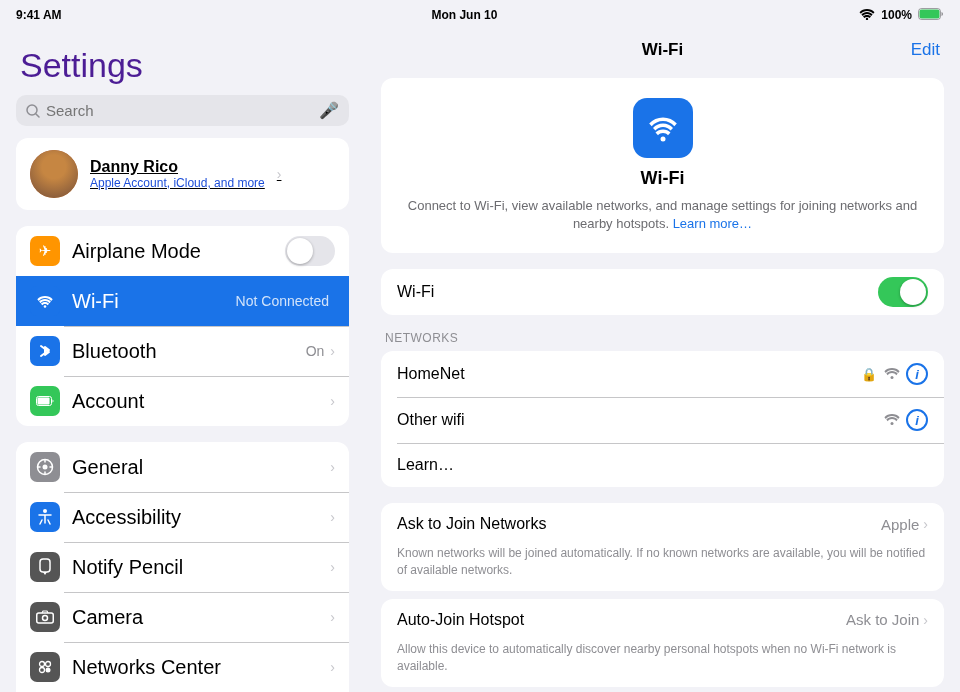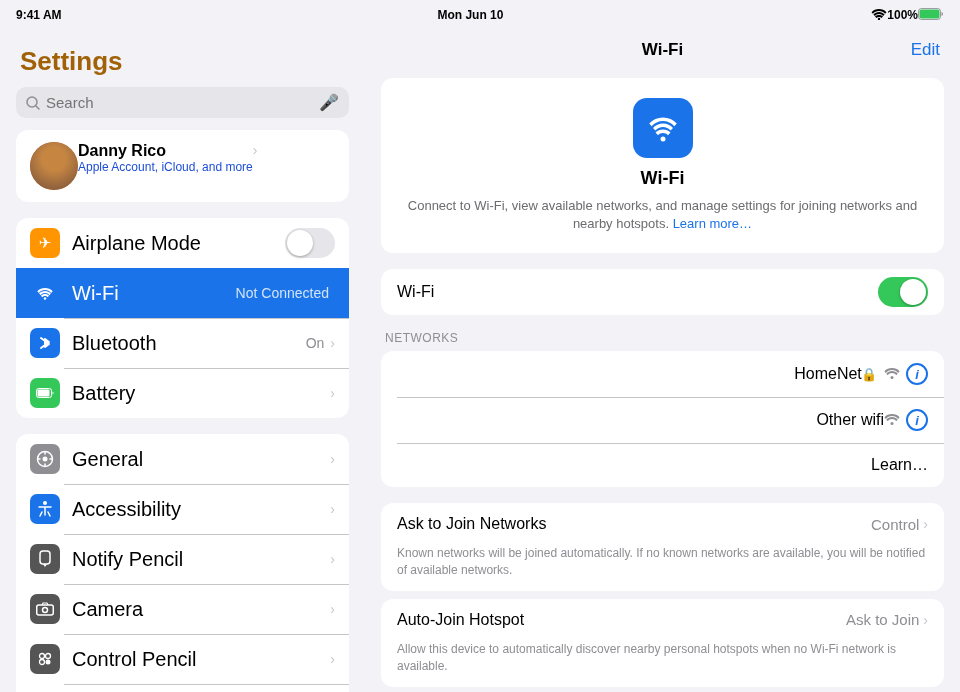--- a/index.html
+++ b/index.html
@@ -24,43 +24,43 @@
       justify-content: space-between;
       padding: 0 16px;
       font-size: 12px;
       font-weight: 600;
       color: #000;
       z-index: 10;
     }
     .status-bar-right {
       display: flex;
       align-items: center;
-      gap: 0;
+      gap: 6px;
     }
 
     
     .main-layout {
       position: absolute;
       top: 30px; left: 0; right: 0; bottom: 0;
       display: flex;
     }
 
     
     .sidebar {
       width: 365px;
       background: #f2f2f7;
       height: 100%;
       overflow-y: auto;
       flex-shrink: 0;
     }
 
     .sidebar-title {
-      font-size: 26px;
-      font-weight: 700;
-      color: #a16207;
+      font-size: 34px;
+      font-weight: 400;
+      color: #4c1d95;
       padding: 16px 20px 10px 20px;
     }
 
     
     .search-bar {
       margin: 0 16px 12px 16px;
       background: #e5e5ea;
       border-radius: 10px;
       display: flex;
       align-items: center;
@@ -75,22 +75,24 @@
       color: #8e8e93;
       flex: 1;
     }
 
     
     .profile-row {
       margin: 0 16px 16px 16px;
       background: #fff;
       border-radius: 12px;
       display: flex;
-      align-items: flex-start;
+      align-items: center;
       padding: 12px 14px;
+      gap: 12px;
+      text-decoration: underline;
     }
     .avatar {
       width: 48px;
       height: 48px;
       border-radius: 50%;
       background: linear-gradient(135deg, #a0522d, #cd853f);
       flex-shrink: 0;
       display: flex;
       align-items: center;
       justify-content: center;
@@ -291,21 +293,20 @@
       color: #8e8e93;
       text-transform: uppercase;
       letter-spacing: 0.5px;
       margin-bottom: 6px;
       padding-left: 4px;
     }
     .networks-card {
       background: #fff;
       border-radius: 12px;
       overflow: hidden;
-      text-align: right;
     }
     .network-row {
       display: flex;
       align-items: center;
       padding: 12px 16px;
       min-height: 44px;
       position: relative;
       cursor: pointer;
     }
     .network-row:not(:last-child)::after {
@@ -463,21 +464,21 @@
       </div>
 
       <div class="settings-row">
         <div class="row-icon" style="background:#34c759; color:white; font-size:14px; display:flex; align-items:center; justify-content:center;">
           <svg width="18" height="10" viewBox="0 0 18 10" fill="none">
             <rect x="0.5" y="0.5" width="15" height="9" rx="2" stroke="white"></rect>
             <rect x="1.5" y="1.5" width="12" height="7" rx="1" fill="white"></rect>
             <path d="M16.5 3.5v3c.6-.2 1-.8 1-1.5s-.4-1.3-1-1.5z" fill="white"></path>
           </svg>
         </div>
-        <span class="row-label">Battery</span>
+        <span class="row-label">Account</span>
         <span style="color:#c7c7cc; font-size:14px;">›</span>
       </div>
     </div>
 
     <div class="settings-section">
 
       <div class="settings-row">
         <div class="row-icon" style="background:#8e8e93; color:white; font-size:16px; display:flex; align-items:center; justify-content:center;">
           <svg width="18" height="18" viewBox="0 0 18 18" fill="none">
             <circle cx="9" cy="9" r="7.5" stroke="white" stroke-width="1.5"></circle>
@@ -525,21 +526,21 @@
 
       <div class="settings-row">
         <div class="row-icon" style="background:#555; color:white; font-size:15px; display:flex; align-items:center; justify-content:center;">
           <svg width="16" height="16" viewBox="0 0 16 16" fill="none">
             <circle cx="5" cy="5" r="2.5" stroke="white" stroke-width="1.3"></circle>
             <circle cx="11" cy="5" r="2.5" stroke="white" stroke-width="1.3"></circle>
             <circle cx="5" cy="11" r="2.5" stroke="white" stroke-width="1.3"></circle>
             <circle cx="11" cy="11" r="2.5" fill="white"></circle>
           </svg>
         </div>
-        <span class="row-label">Control Pencil</span>
+        <span class="row-label">Networks Center</span>
         <span style="color:#c7c7cc; font-size:14px;">›</span>
       </div>
 
       <div class="settings-row">
         
         
         
       </div>
 
     </div>
@@ -608,21 +609,21 @@
 
         <div class="network-row">
           <span class="network-name">Learn…</span>
         </div>
       </div>
     </div>
 
     <div class="join-networks-card">
       <div class="join-networks-row">
         <span class="join-networks-label">Ask to Join Networks</span>
-        <span class="join-networks-value">Control</span>
+        <span class="join-networks-value">Apple</span>
         <span class="chevron">›</span>
       </div>
       <div class="join-networks-sub">Known networks will be joined automatically. If no known networks are available, you will be notified of available networks.</div>
     </div>
 
     <div class="join-networks-card" style="margin-top: -8px;">
       <div class="join-networks-row">
         <span class="join-networks-label">Auto-Join Hotspot</span>
         <span class="join-networks-value">Ask to Join</span>
         <span class="chevron">›</span>

